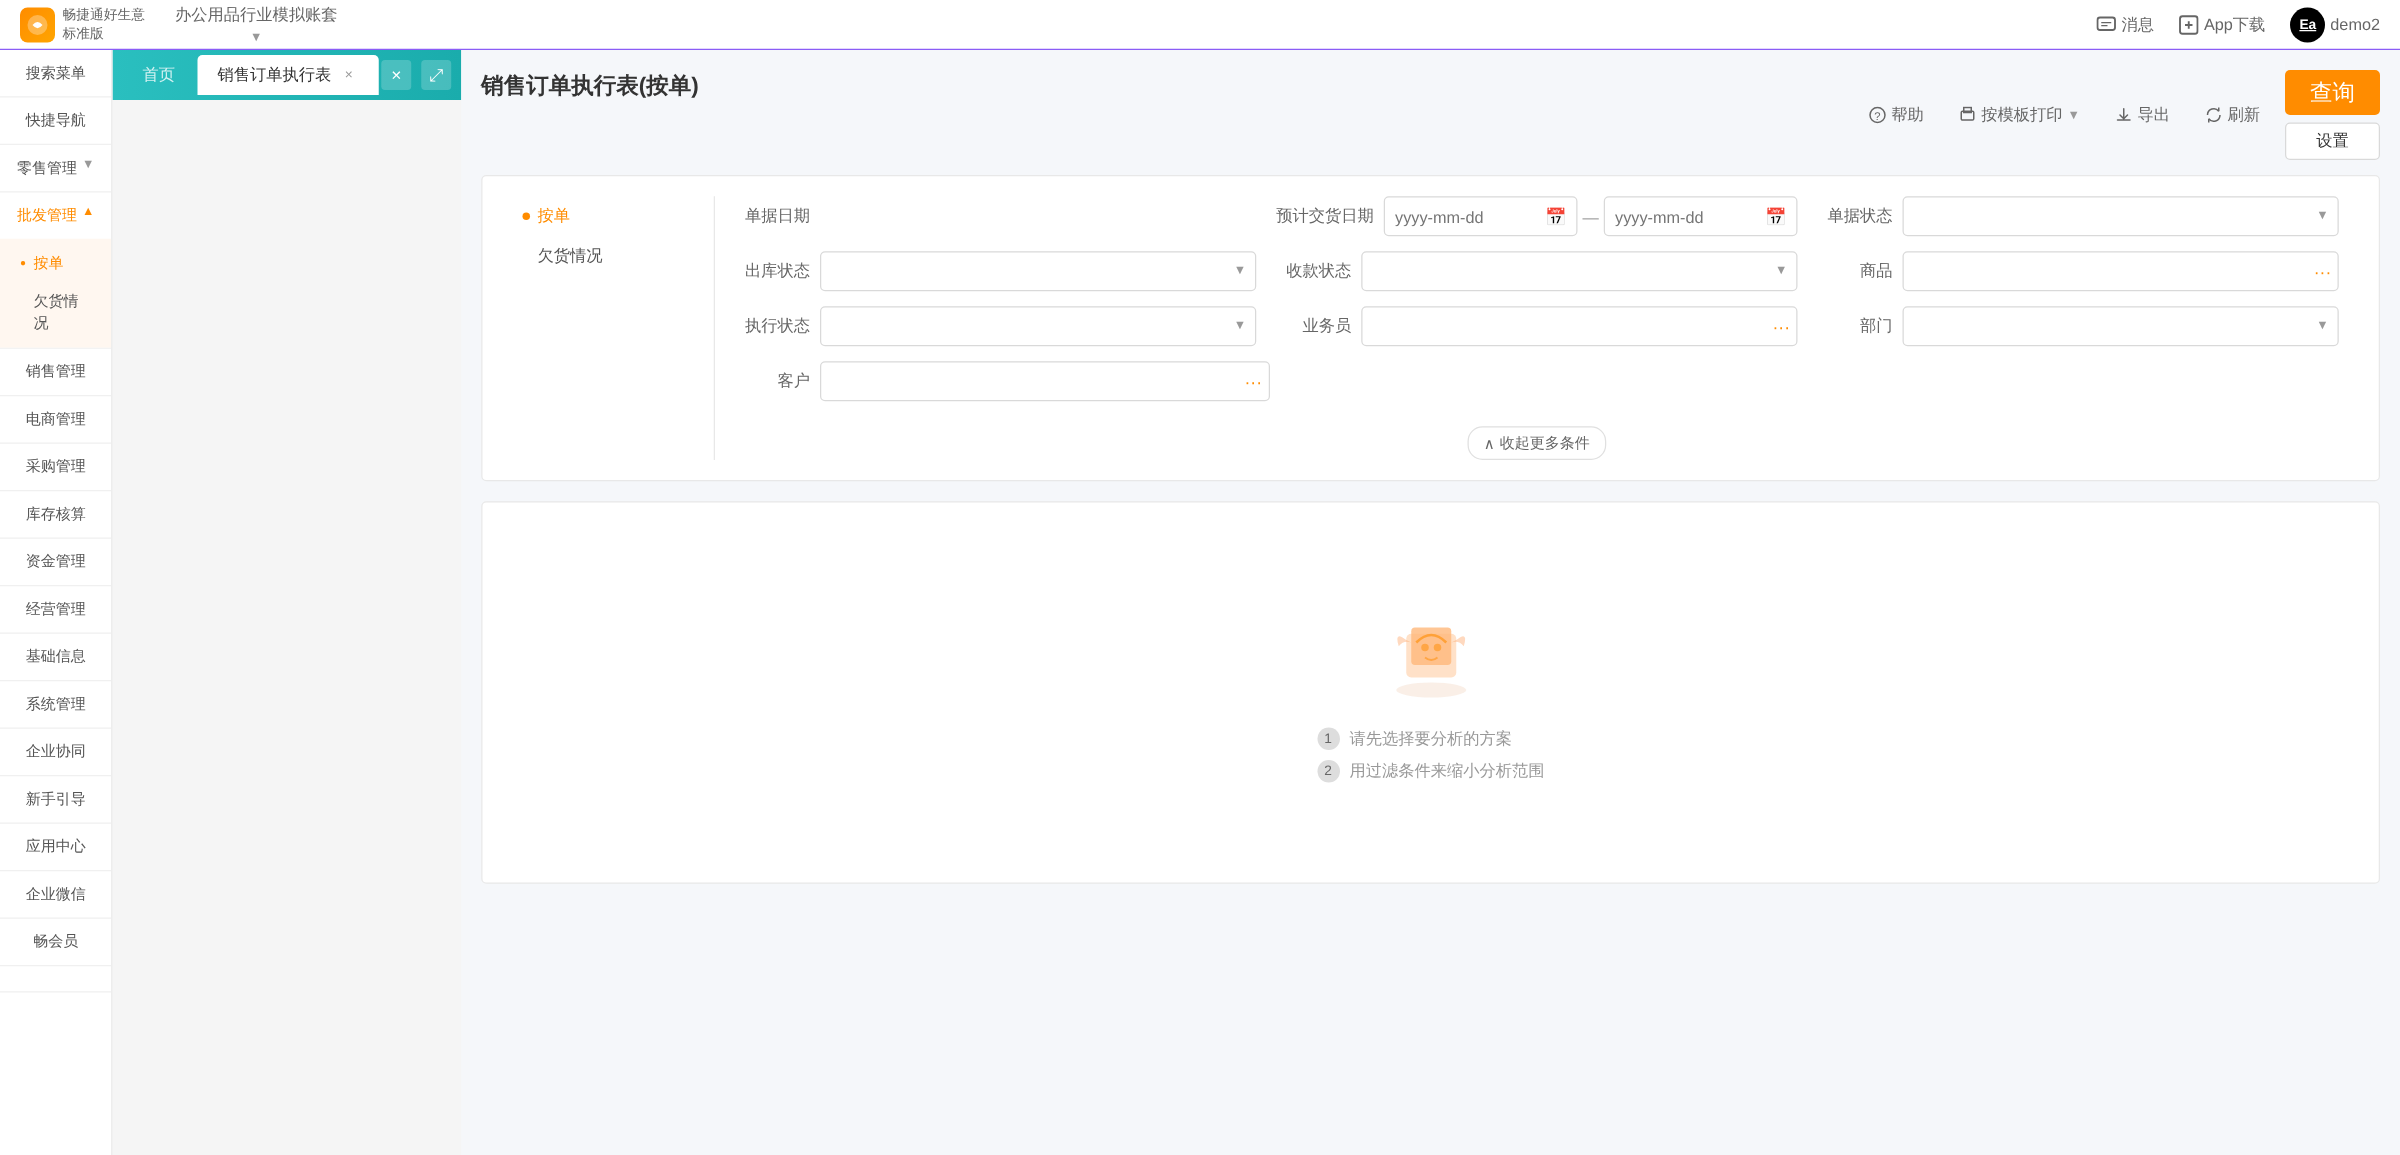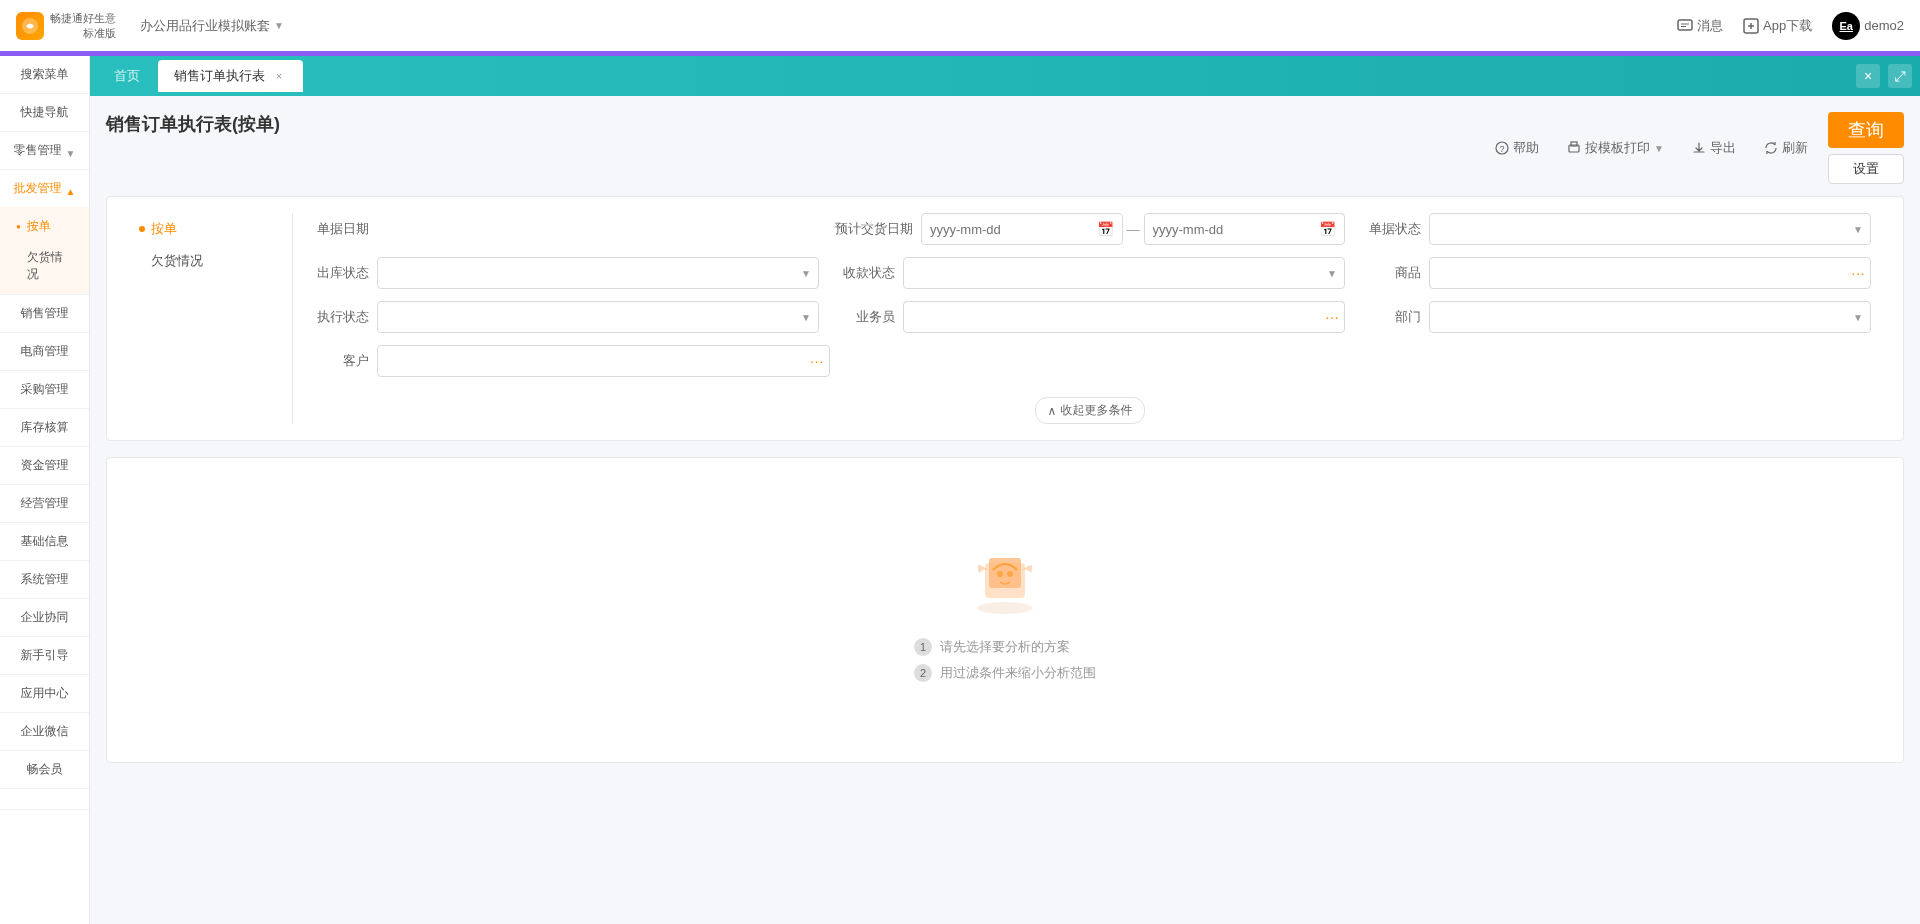--- a/index.html
+++ b/index.html
@@ -1,28 +1,27 @@
 <!DOCTYPE html>
 <html><head>
   <meta charset="utf-8">
   <style>
     * { box-sizing: border-box; margin: 0; padding: 0; }
     body { font-family: 'Microsoft YaHei', Arial, sans-serif; font-size: 13px; background: #f5f5f5; color: #333; height: 924px; overflow: hidden; display: flex; flex-direction: column; }
 
     
     .top-header {
-      height: 56px;
+      height: 40px;
       background: #fff;
       display: flex;
       align-items: center;
       justify-content: space-between;
       padding: 0 16px;
-      border-bottom: 5px solid #8b5cf6;
+      border-bottom: 1px solid #8b5cf6;
       flex-shrink: 0;
-      text-align: right;
     }
     .top-header-left {
       display: flex;
       align-items: center;
       gap: 8px;
     }
     .logo-area {
       display: flex;
       align-items: center;
       gap: 6px;
@@ -44,20 +43,21 @@
       color: #666;
       line-height: 1.3;
     }
     .breadcrumb-area {
       display: flex;
       align-items: center;
       gap: 4px;
       margin-left: 16px;
       font-size: 13px;
       color: #666;
+      flex-direction: column;
     }
     .breadcrumb-arrow {
       color: #999;
       font-size: 10px;
     }
     .top-header-right {
       display: flex;
       align-items: center;
       gap: 20px;
     }
@@ -98,21 +98,21 @@
       display: flex;
       flex-direction: column;
       overflow-y: auto;
       flex-shrink: 0;
     }
 
     
     .content-area {
       flex: 1;
       display: flex;
-      flex-direction: column;
+      flex-direction: row;
       overflow: hidden;
     }
 
     
     .tab-bar {
       height: 40px;
       background: linear-gradient(to right, #2abfbf, #1aacac);
       display: flex;
       align-items: center;
       padding: 0 8px;
@@ -424,21 +424,21 @@
     .sidebar-section {
       border-bottom: 1px solid #f0f0f0;
     }
     .sidebar-section-header {
       padding: 10px 6px;
       text-align: center;
       font-size: 12px;
       color: #555;
       cursor: pointer;
       display: flex;
-      align-items: flex-end;
+      align-items: flex-start;
       justify-content: center;
       gap: 4px;
     }
     .sidebar-section-header.active { color: #ff8c00; }
 
     .sidebar-sub-section {
       background: #fff7f0;
       padding: 4px 0;
     }
     .sidebar-sub-section-item {

